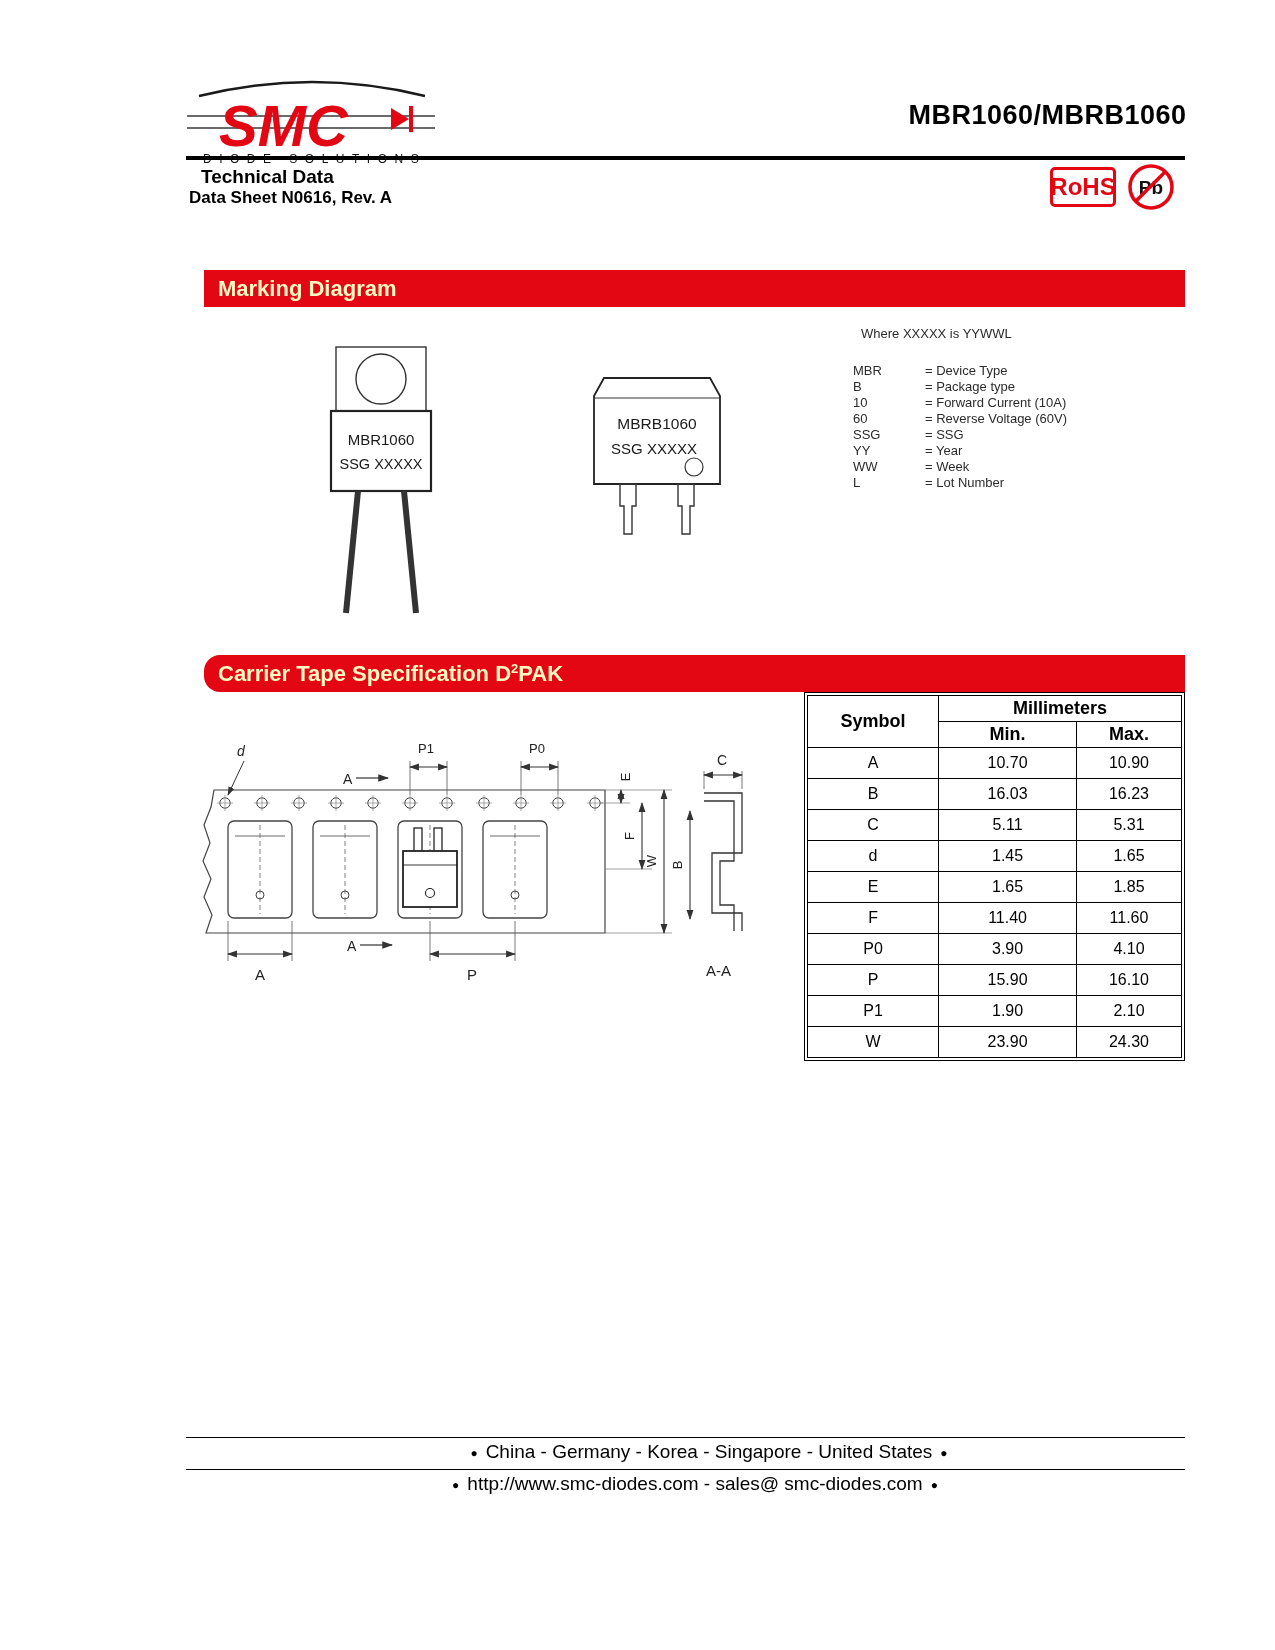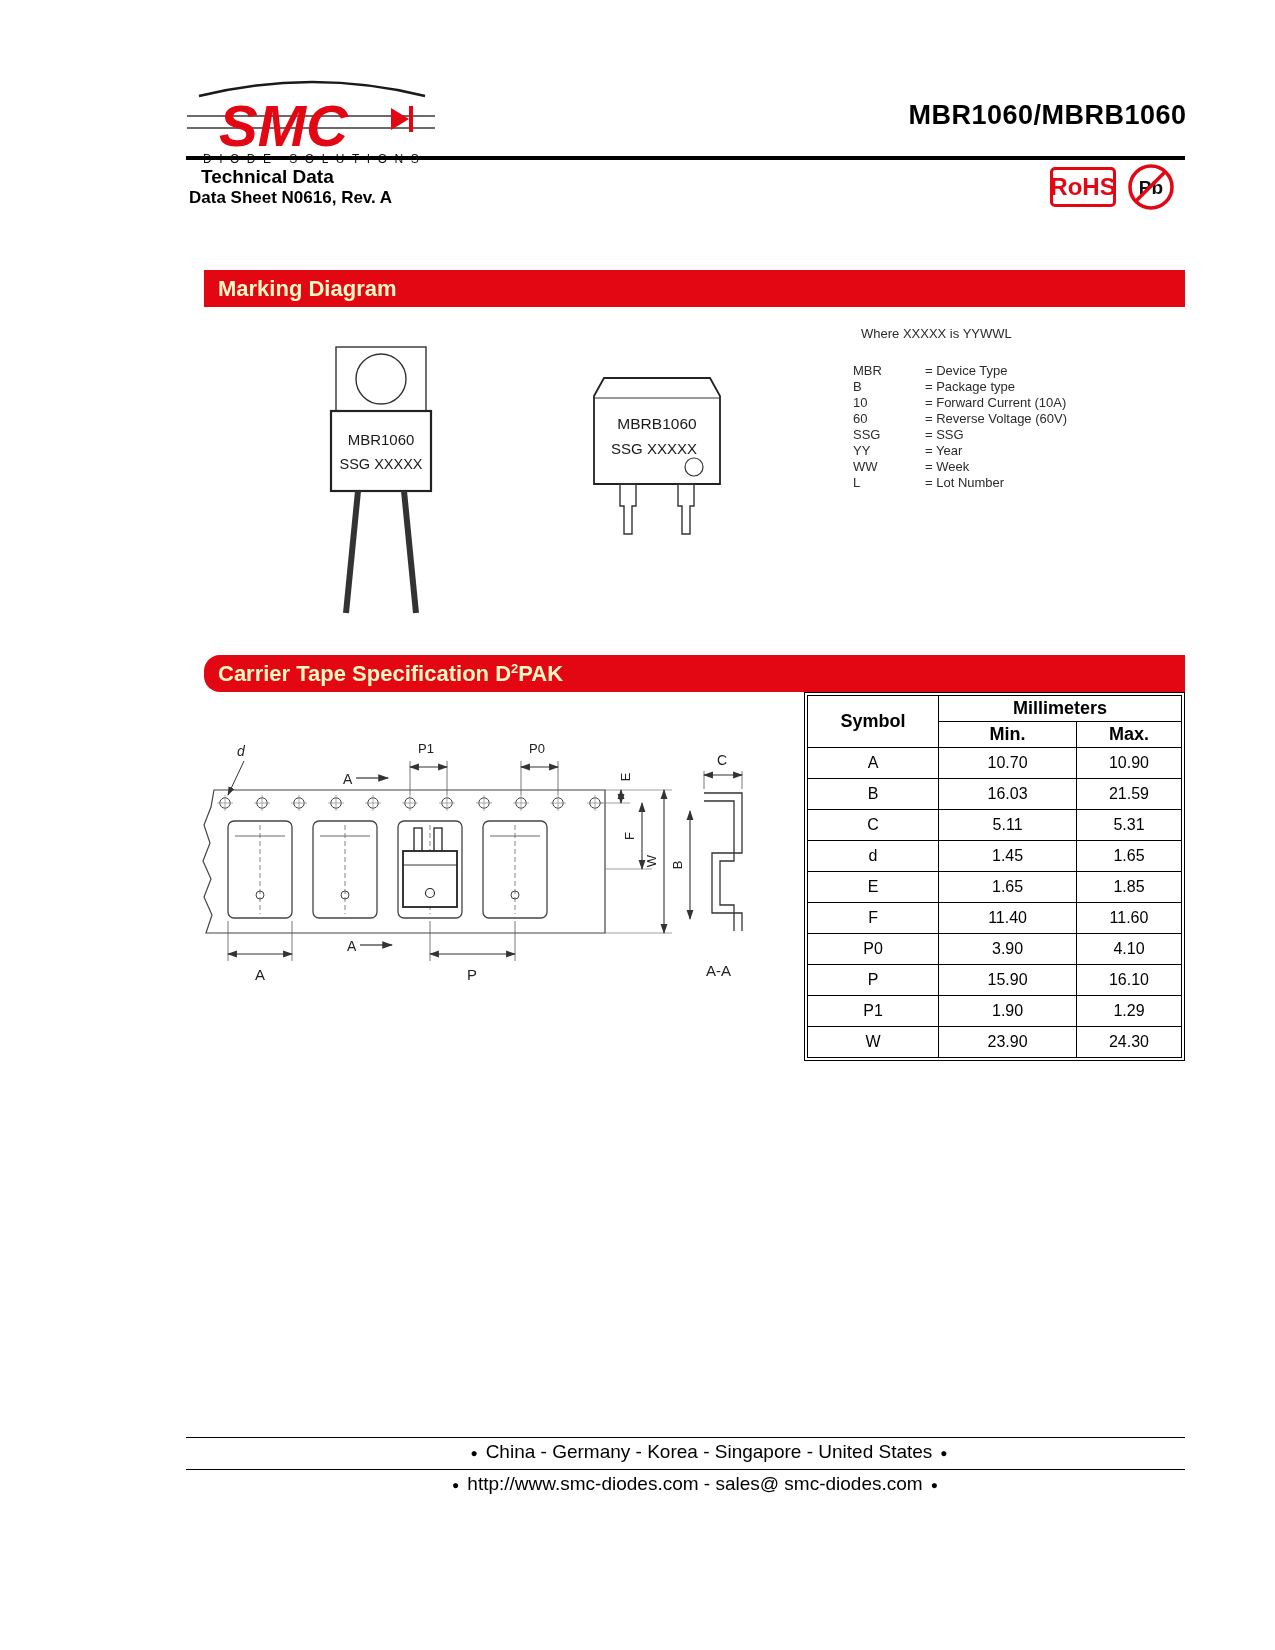--- a/index.html
+++ b/index.html
@@ -298,21 +298,21 @@
         <th class="col-max">Max.</th>
       </tr>
       <tr>
         <td>A</td>
         <td>10.70</td>
         <td>10.90</td>
       </tr>
       <tr>
         <td>B</td>
         <td>16.03</td>
-        <td>21.59</td>
+        <td>16.23</td>
       </tr>
       <tr>
         <td>C</td>
         <td>5.11</td>
         <td>5.31</td>
       </tr>
       <tr>
         <td>d</td>
         <td>1.45</td>
         <td>1.65</td>
@@ -333,21 +333,21 @@
         <td>4.10</td>
       </tr>
       <tr>
         <td>P</td>
         <td>15.90</td>
         <td>16.10</td>
       </tr>
       <tr>
         <td>P1</td>
         <td>1.90</td>
-        <td>1.29</td>
+        <td>2.10</td>
       </tr>
       <tr>
         <td>W</td>
         <td>23.90</td>
         <td>24.30</td>
       </tr>
     </tbody>
       </table>
   </div>
 

